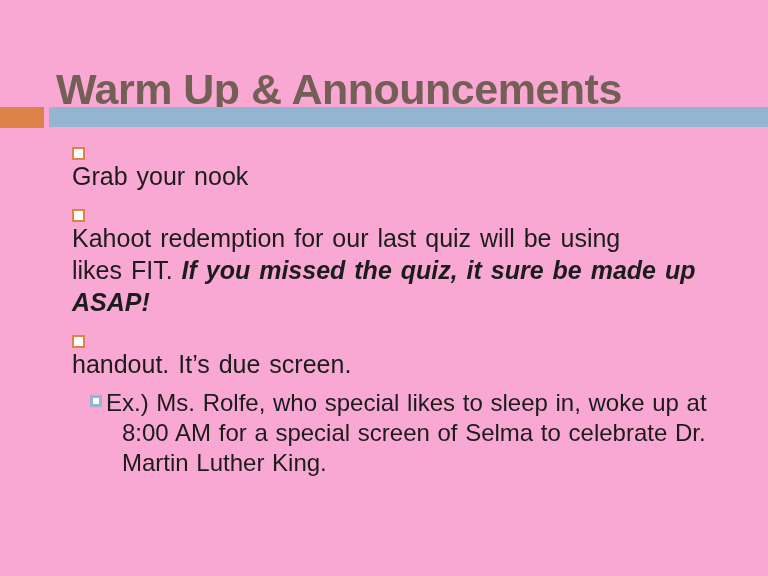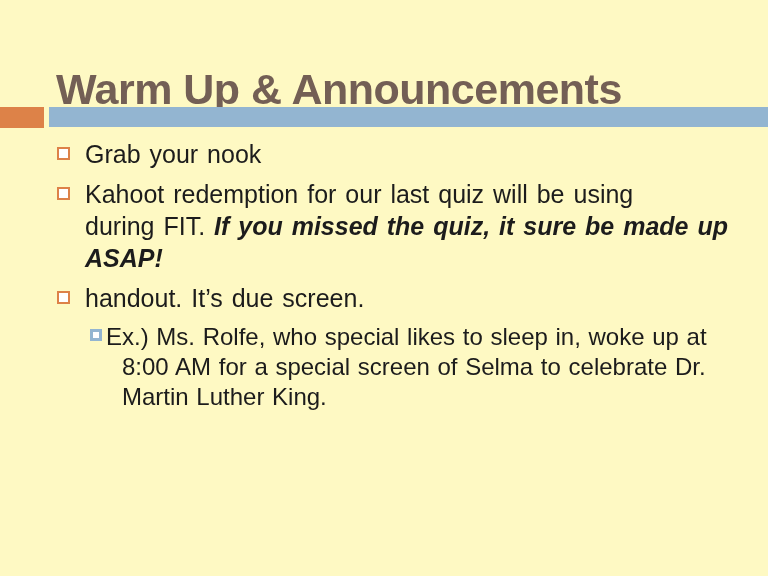--- a/index.html
+++ b/index.html
@@ -33,21 +33,21 @@
     left:49px;top:107px;
     width:719px;height:20px;
     background:var(--c-blue,#93B5D1);
   }
   .content{
     position:absolute;
     left:57px;top:138px;
     width:670px;
     color:var(--c-text,#1c1c1c);
   }
-  .bullet{margin:0 0 8px 0;}
+  .bullet{margin:0 0 8px 15px;flex-direction:column;}
   .l1{display:flex;align-items:flex-start;}
   .l1 .marker{
     flex:0 0 13px;
     width:13px;height:13px;
     box-sizing:border-box;
     border:2px solid var(--c-orange,#DD8248);
     background:#ffffff;
     margin:9px 15px 0 0;
   }
   .l1 .lines{flex:1 1 auto;}
@@ -73,38 +73,38 @@
     word-spacing:1px;
     white-space:nowrap;
   }
   .l2 .line:first-child{text-indent:-16px;}
   .b{font-weight:700;}
   .i{font-style:italic;}
 </style>
 </head>
 <body>
 
-<div class="slide" style="--c-title: #735F55; --c-orange: #DD8248; --c-blue: #93B5D1; --c-text: #1c1c1c; background: #fef9c3;">
+<div class="slide" style="--c-title: #735F55; --c-orange: #DD8248; --c-blue: #93B5D1; --c-text: #1c1c1c; background: #f9a8d4;">
   <h1 class="slide-title">Warm Up &amp; Announcements</h1>
 
   <div class="bar-orange"></div>
   <div class="bar-blue"></div>
 
   <div class="content">
       <div class="bullet l1">
         <span class="marker"></span>
         <div class="lines">
           <div class="line"><span>Grab your nook</span></div>
         </div>
       </div>
       <div class="bullet l1">
         <span class="marker"></span>
         <div class="lines">
           <div class="line"><span>Kahoot redemption for our last quiz will be using</span></div>
-          <div class="line"><span>during FIT. </span><span class="b i">If you missed the quiz, it sure be made up</span></div>
+          <div class="line"><span>likes FIT. </span><span class="b i">If you missed the quiz, it sure be made up</span></div>
           <div class="line"><span class="b i">ASAP!</span></div>
         </div>
       </div>
       <div class="bullet l1">
         <span class="marker"></span>
         <div class="lines">
           <div class="line"><span>handout. It’s due screen.</span></div>
         </div>
       </div>
       <div class="bullet l2">

